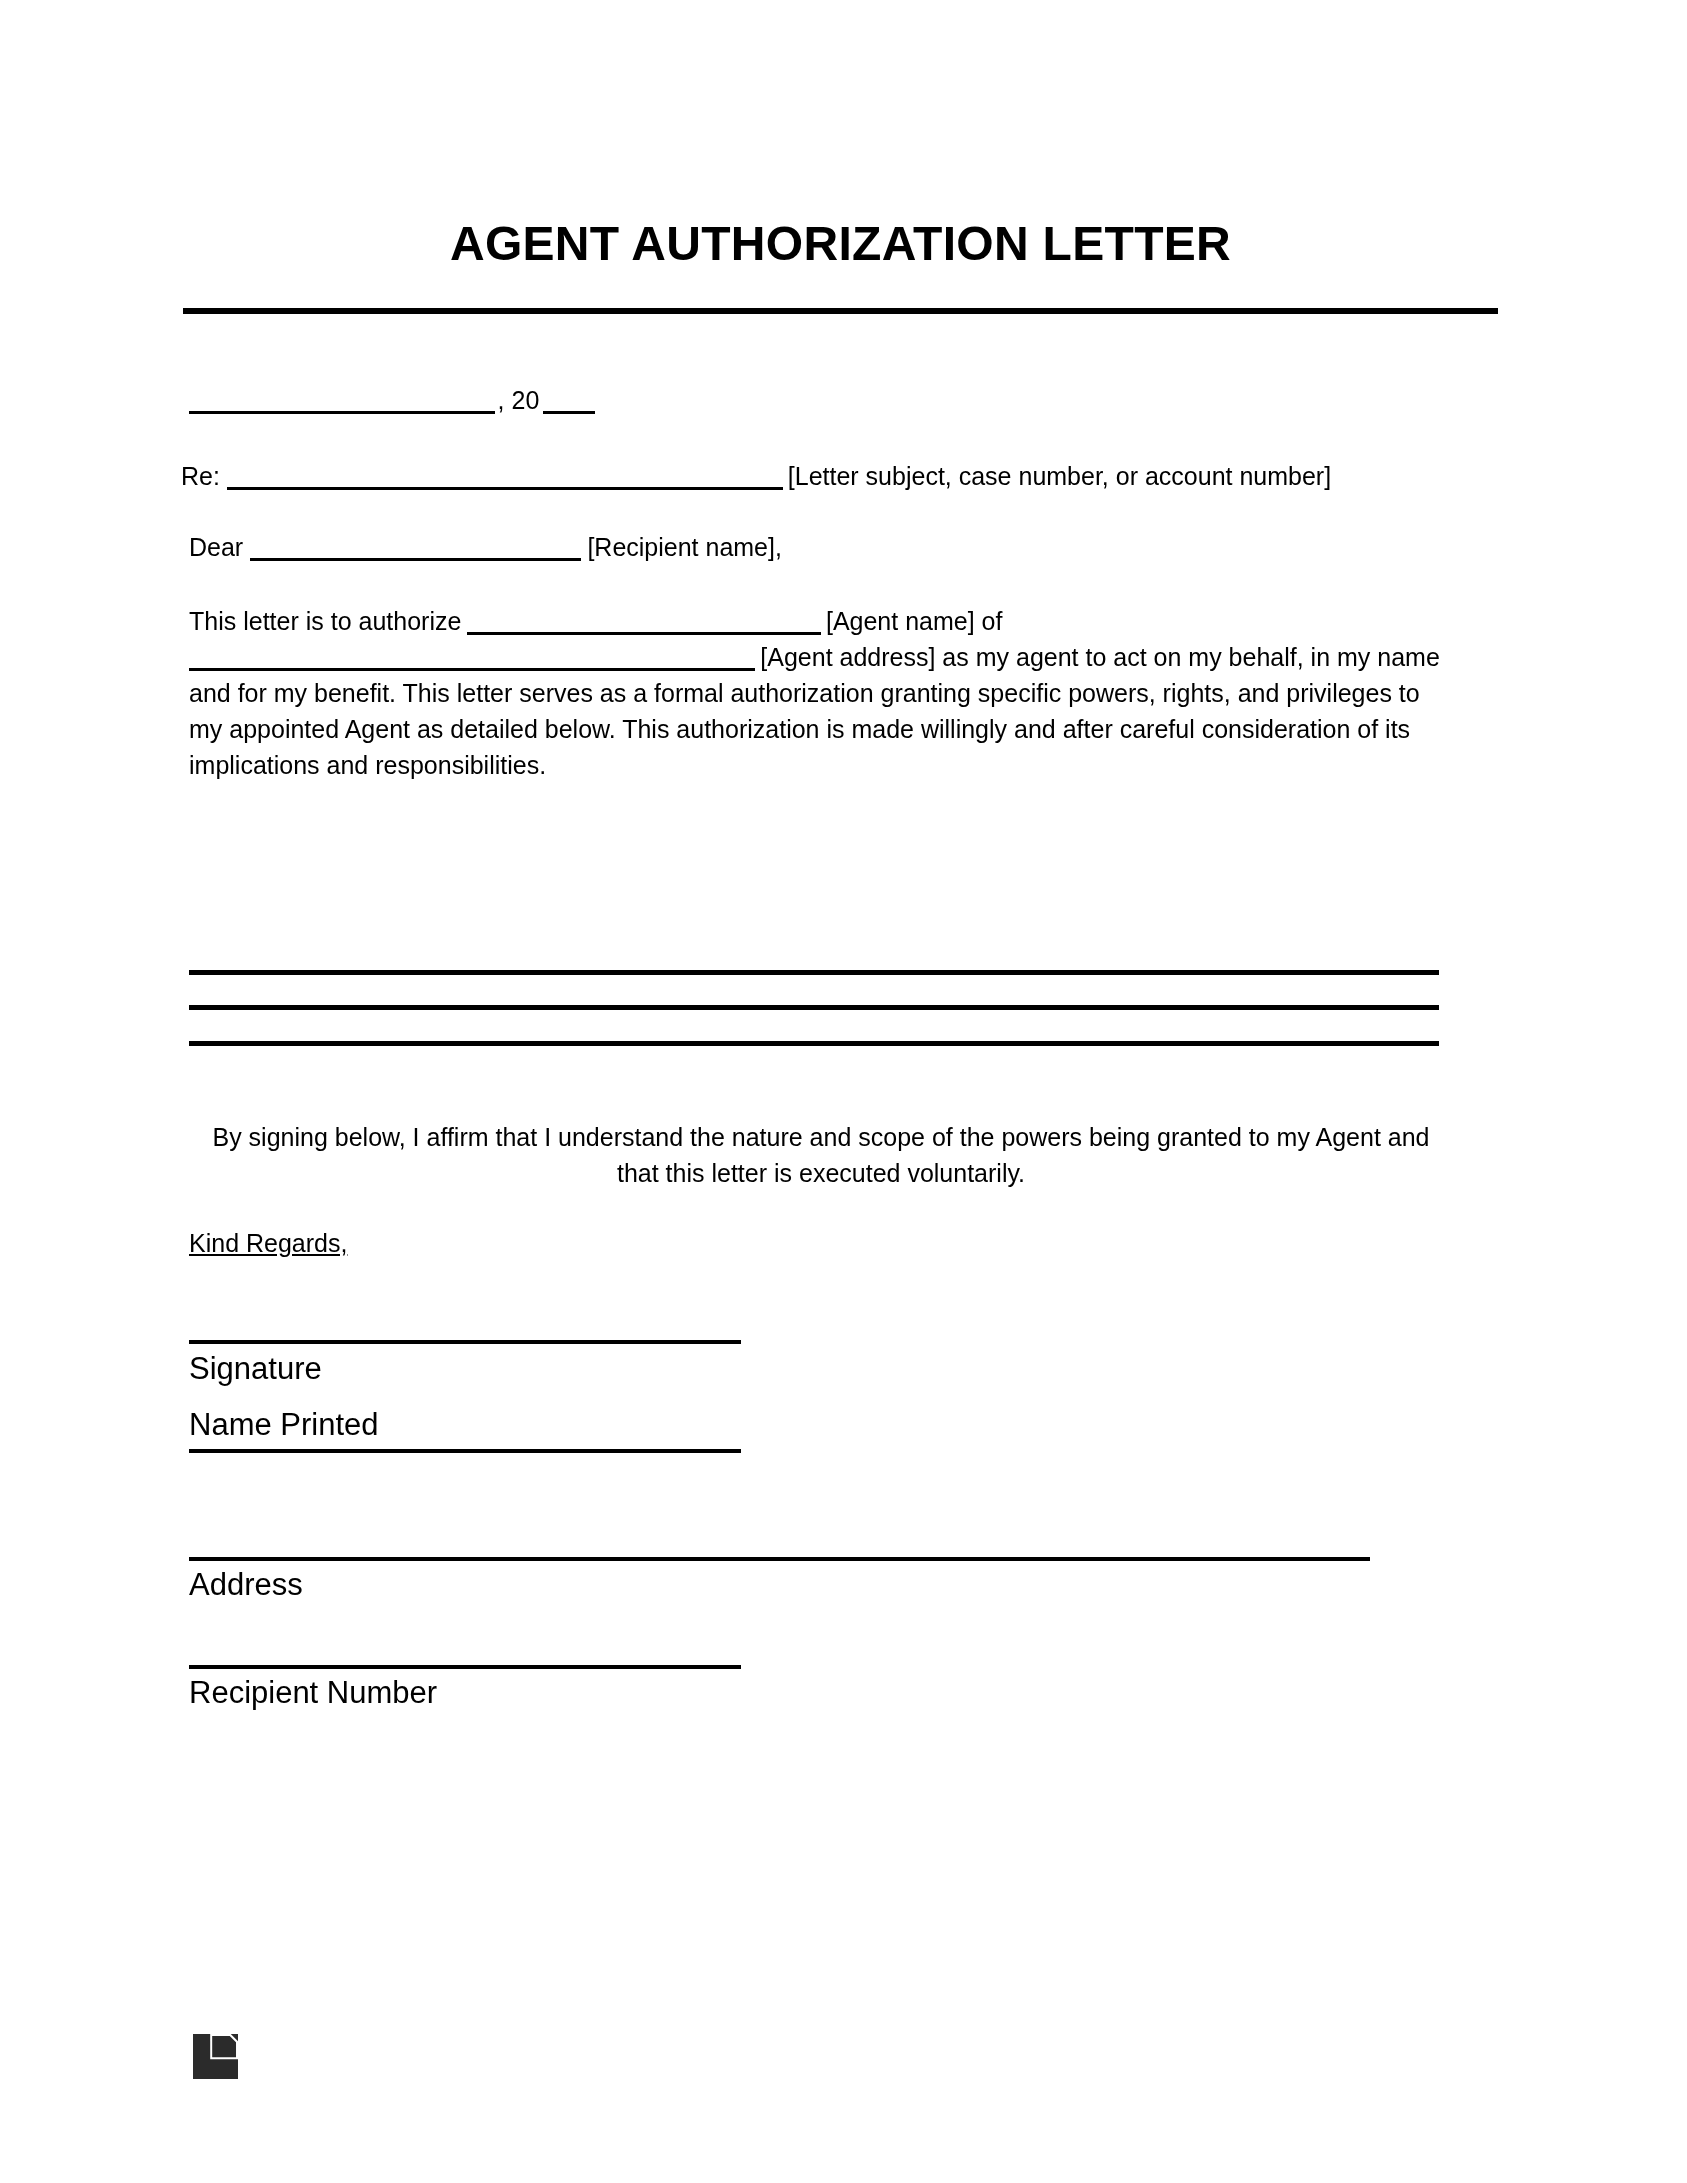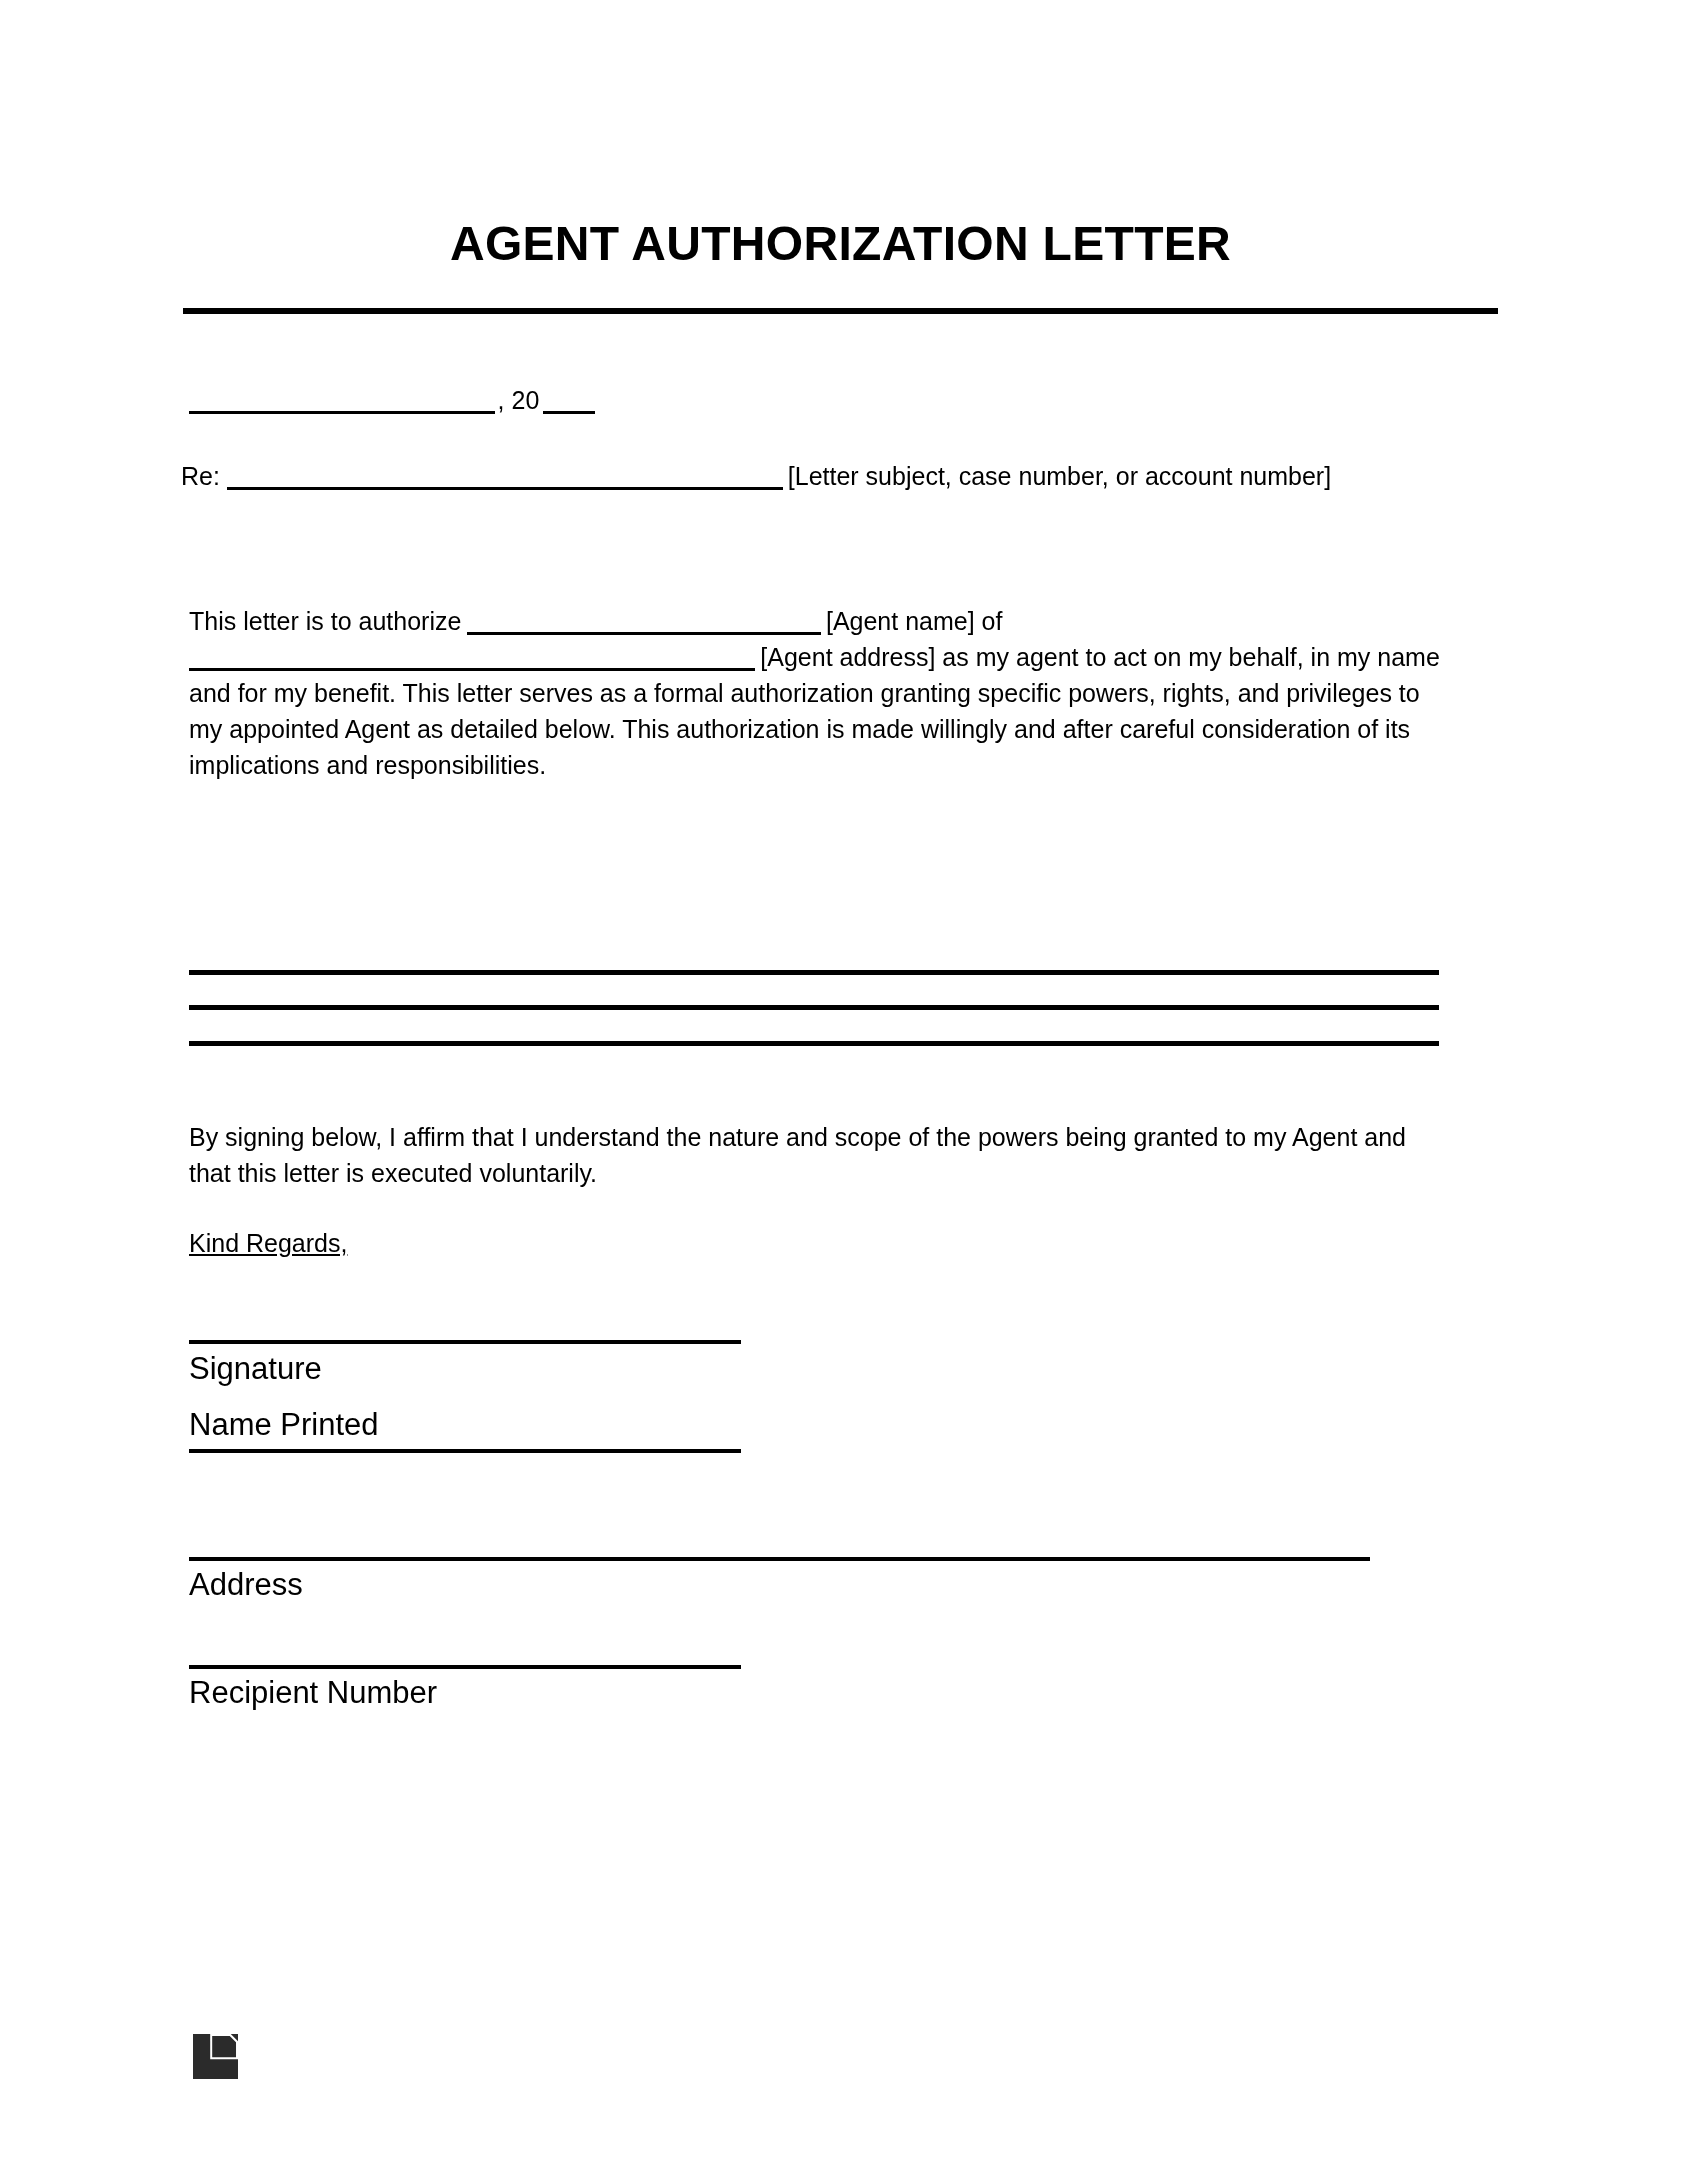--- a/index.html
+++ b/index.html
@@ -47,20 +47,21 @@
     height: 6px;
     background: #000000;
   }
 
   
   .body-text {
     position: absolute;
     font-size: 25px;
     line-height: 36px;
     color: #000000;
+    text-align: center;
   }
 
   
   .fill {
     display: inline-block;
     vertical-align: baseline;
     height: 3.3px;
     background: #000000;
     position: relative;
     top: 5.3px;
@@ -178,20 +179,23 @@
   <div class="header-rule"></div>
 
   <div class="body-text date-line">
     <span class="fill long"></span><span>, 20</span><span class="fill short"></span>
   </div>
 
   <div class="body-text re-line">
     <span>Re:</span><span class="fill"></span><span>[Letter subject, case number, or account number]</span>
   </div>
 
+  <div class="body-text dear-line">
+    <span>Dear</span><span class="fill"></span><span>[Recipient name],</span>
+  </div>
 
   <div class="body-text para-main">
     <span>This letter is to authorize</span><span class="fill agent-name"></span><span>[Agent name] of</span><br><span class="fill agent-address"></span><span>[Agent address] as my agent to act on my behalf, in my name and for my benefit. This letter serves as a formal authorization granting specific powers, rights, and privileges to my appointed Agent as detailed below. This authorization is made willingly and after careful consideration of its implications and responsibilities.</span>
   </div>
 
 
   <div class="writein l1"></div>
   <div class="writein l2"></div>
   <div class="writein l3"></div>
 

